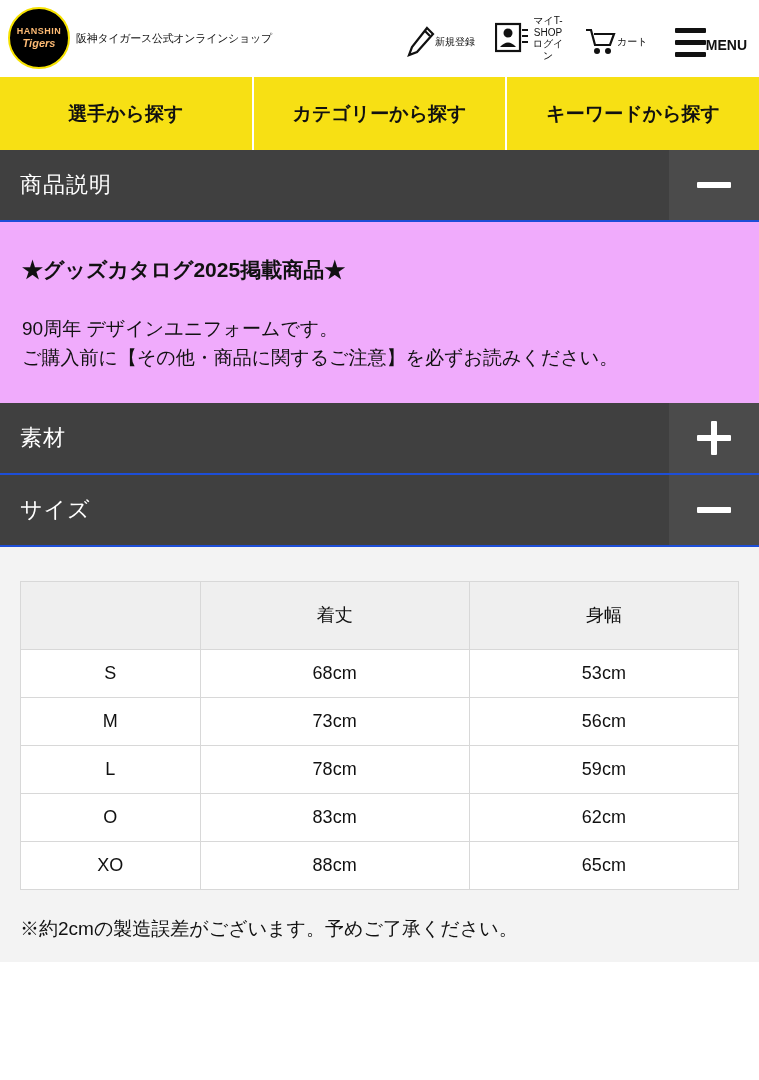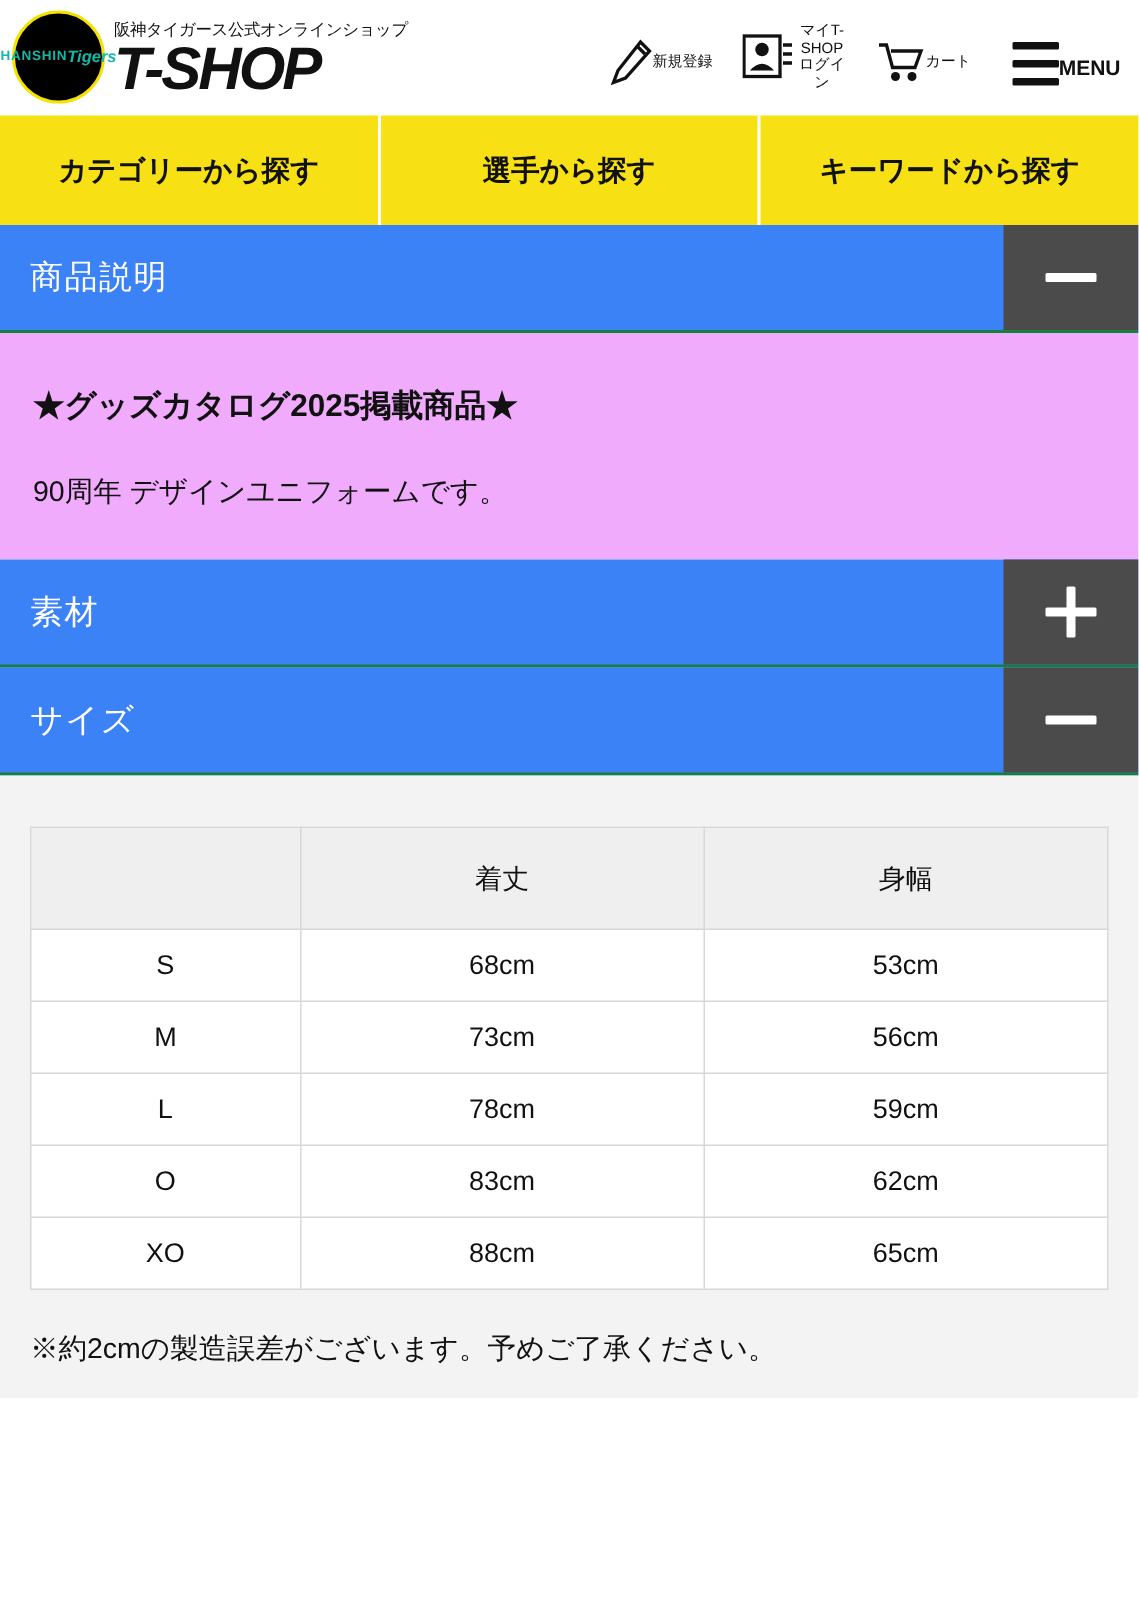--- a/index.html
+++ b/index.html
@@ -25,24 +25,24 @@
     align-items: center;
     flex: 0 0 auto;
   }
   .tiger-badge {
     width: 62px;
     height: 62px;
     border-radius: 50%;
     background: #000;
     border: 2px solid #f6e200;
     display: flex;
-    flex-direction: row;
+    flex-direction: column;
     align-items: center;
     justify-content: center;
-    color: #14b8a6;
+    color: #fdba74;
     flex: 0 0 auto;
   }
   .tiger-badge .t1 {
     font-size: 9px;
     font-weight: bold;
     letter-spacing: 0.5px;
     line-height: 1.1;
   }
   .tiger-badge .t2 {
     font-size: 11px;
@@ -125,24 +125,24 @@
     font-weight: bold;
     color: #111;
     border-right: 2px solid #ffffff;
   }
   .navbar .nav-item:last-child { border-right: none; }
 
   
   .acc-header {
     display: flex;
     align-items: center;
-    background: #3b82f6;
+    background: #404040;
     color: #fff;
     height: 72px;
-    border-bottom: 2px solid #15803d;
+    border-bottom: 2px solid #1d4ed8;
   }
   .acc-title {
     flex: 1;
     font-size: 22px;
     padding-left: 20px;
     letter-spacing: 1px;
   }
   .acc-toggle {
     width: 90px;
     align-self: stretch;
@@ -217,21 +217,20 @@
 <body>
 
 <div class="header">
   <div class="logo-block">
     <div class="tiger-badge">
       <span class="t1">HANSHIN</span>
       <span class="t2">Tigers</span>
     </div>
     <div class="brand-text">
       <div class="brand-sub">阪神タイガース公式オンラインショップ</div>
-      <div class="brand-main">T-SHOP</div>
     </div>
   </div>
 
   <div class="header-icons">
     <div class="hicon">
       <span class="glyph">
         <svg width="30" height="32" viewBox="0 0 30 32">
           <path d="M22 2 L28 8 L12 26 L4 29 L7 21 Z" fill="none" stroke="#111" stroke-width="2.2"></path>
           <path d="M20 5 L25 10" stroke="#111" stroke-width="2.2"></path>
         </svg>
@@ -268,34 +267,35 @@
           <i></i>
           <i></i>
           <i></i>
         </span>
       <span class="cap">MENU</span>
     </div>
   </div>
 </div>
 
 <div class="navbar">
+  <div class="nav-item">選手から探す</div>
   <div class="nav-item">カテゴリーから探す</div>
-  <div class="nav-item">選手から探す</div>
   <div class="nav-item">キーワードから探す</div>
 </div>
 
 <div class="acc-header">
   <div class="acc-title">商品説明</div>
   <div class="acc-toggle">
     <span class="sym-minus"></span>
   </div>
 </div>
 <div class="acc-body">
   <div class="desc-title">★グッズカタログ2025掲載商品★</div>
   <p class="desc-p">90周年 デザインユニフォームです。</p>
+  <p class="desc-p">ご購入前に【その他・商品に関するご注意】を必ずお読みください。</p>
 </div>
 
 <div class="acc-header">
   <div class="acc-title">素材</div>
   <div class="acc-toggle">
     <span class="sym-plus"></span>
   </div>
 </div>
 
 <div class="acc-header">

